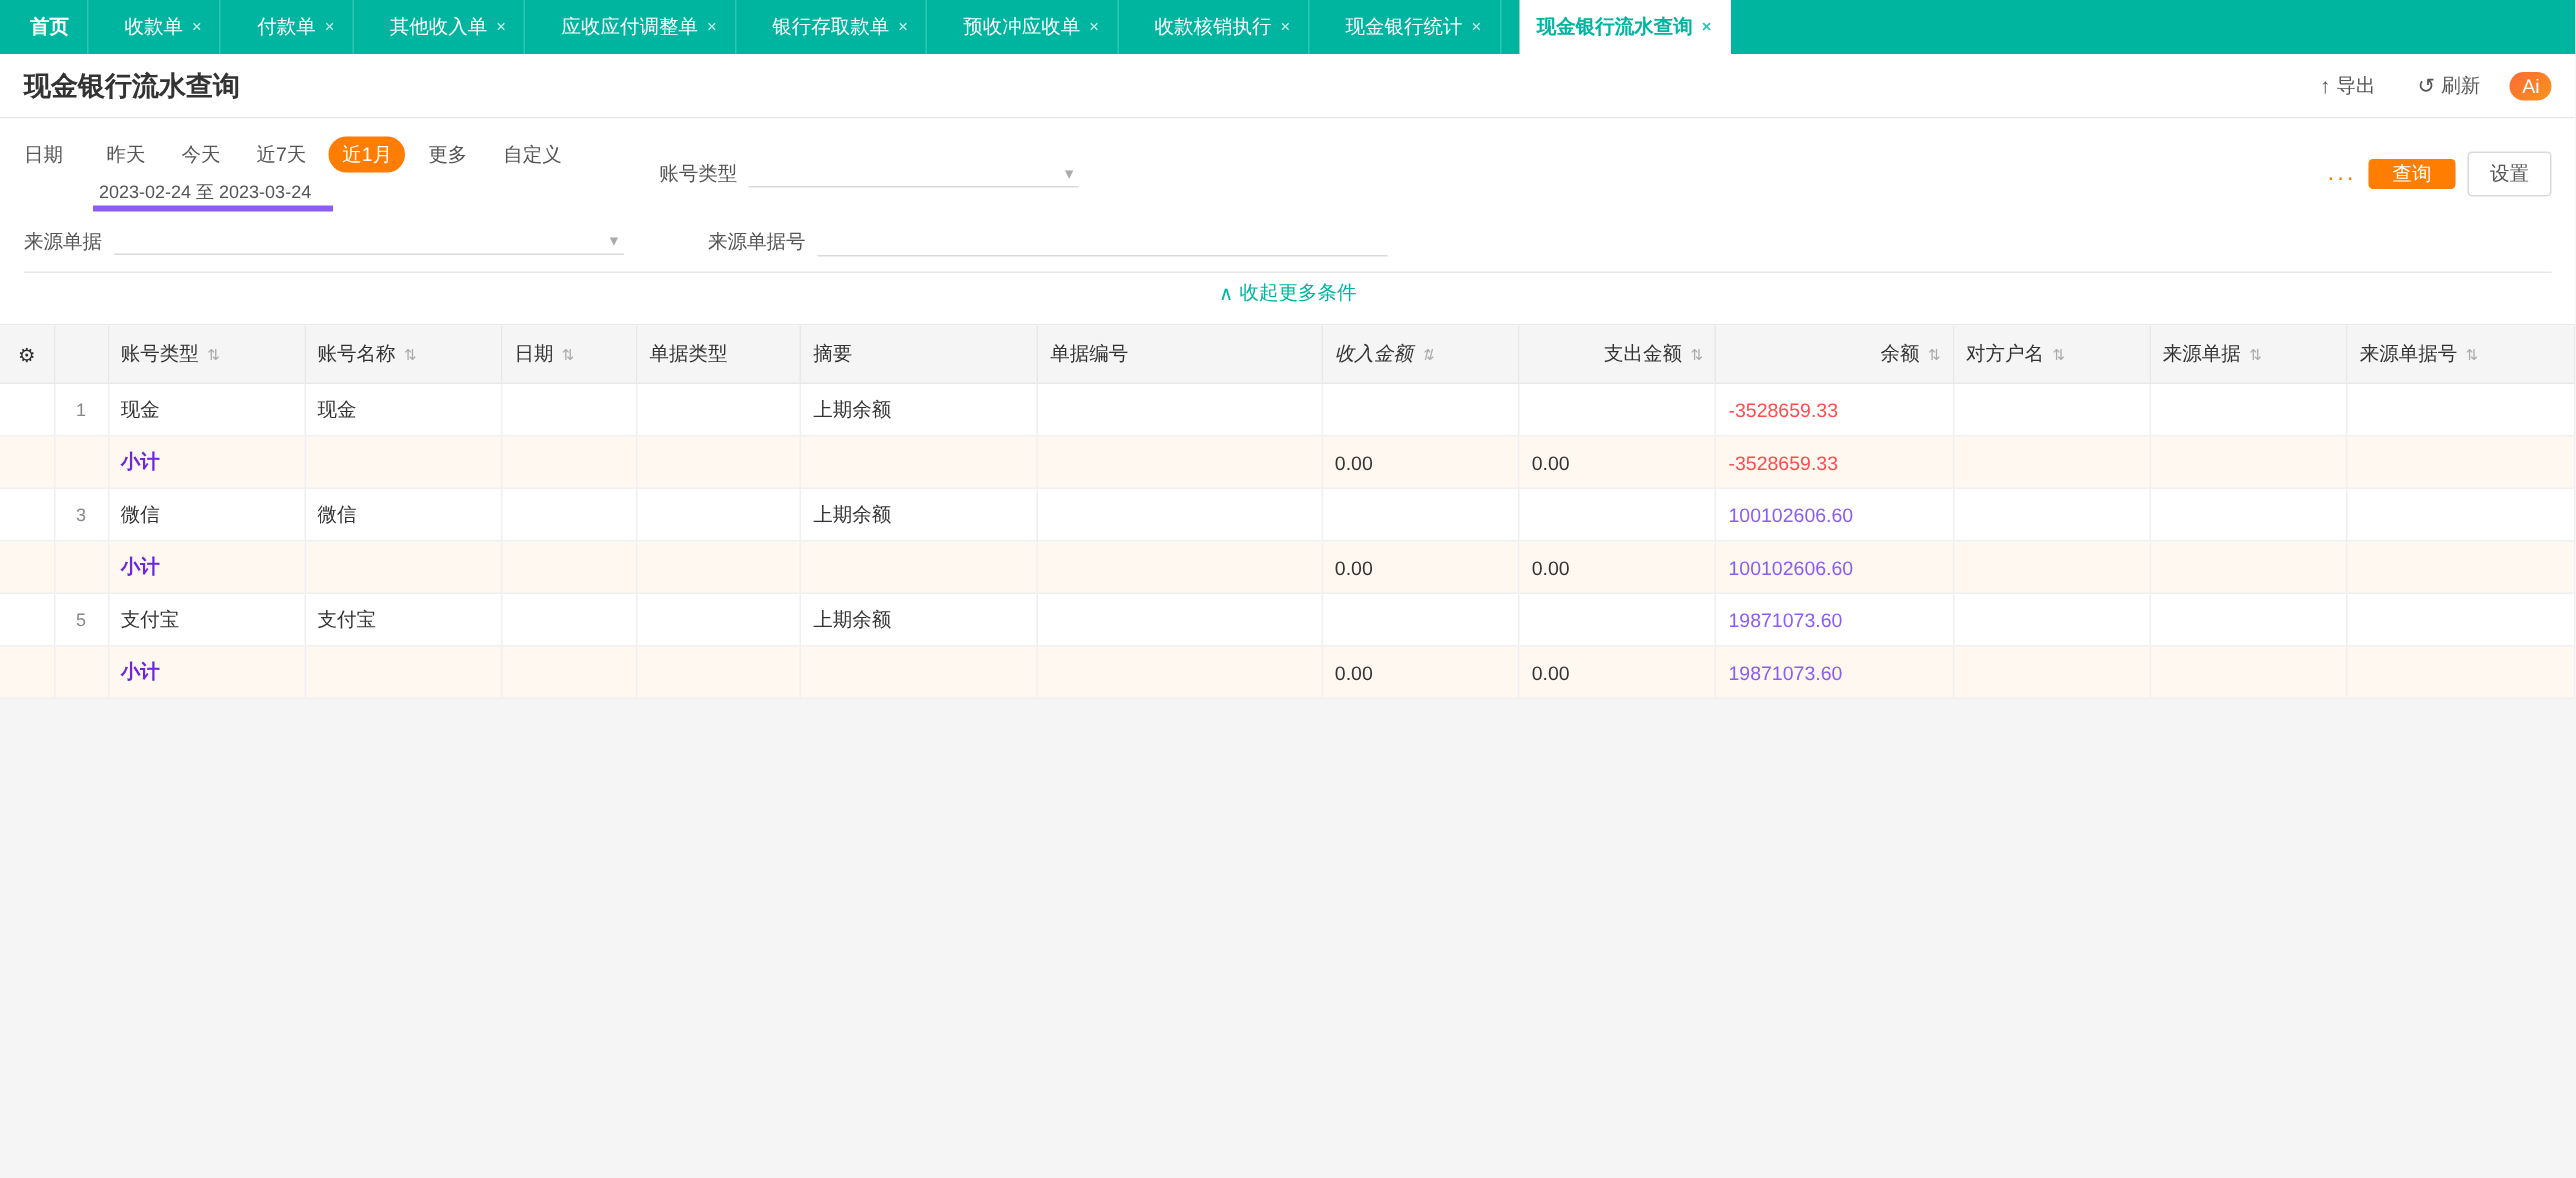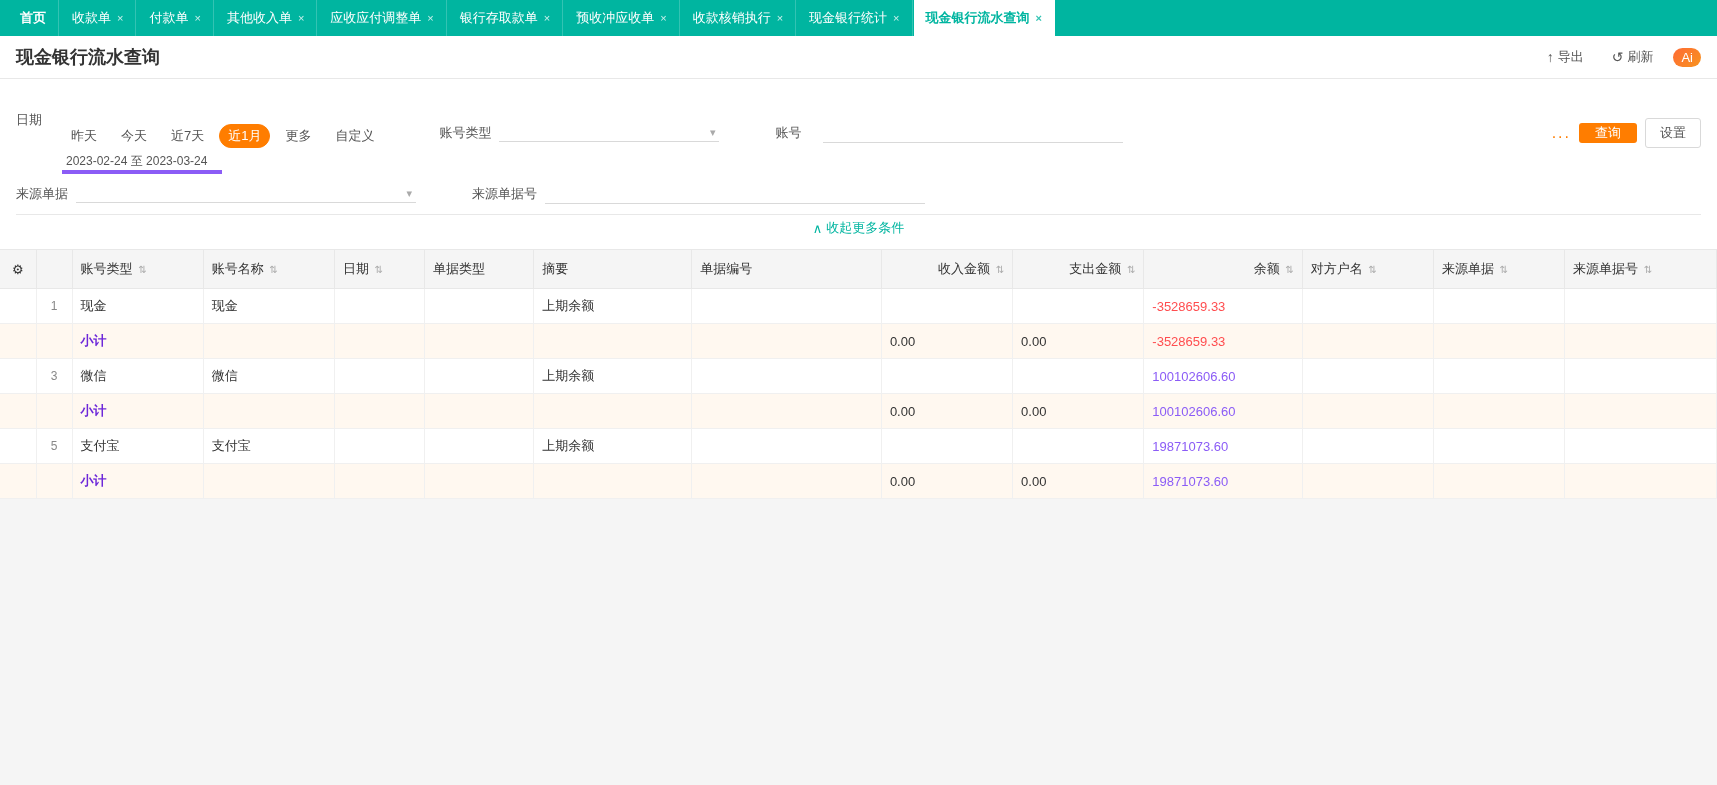--- a/index.html
+++ b/index.html
@@ -5,21 +5,21 @@
     * { box-sizing: border-box; margin: 0; padding: 0; font-family: "Microsoft YaHei", "PingFang SC", sans-serif; font-size: 13px; }
     body { background: #f5f5f5; min-width: 1717px; }
 
     
     .top-nav {
       display: flex;
       align-items: center;
       background: #00b5a0;
       height: 36px;
       padding: 0 8px;
-      gap: 1px;
+      gap: 12px;
       overflow: hidden;
     }
     .nav-item {
       display: flex;
       align-items: center;
       height: 100%;
       padding: 0 12px;
       color: #fff;
       cursor: pointer;
       white-space: nowrap;
@@ -101,21 +101,20 @@
       display: flex;
       align-items: center;
       gap: 6px;
     }
     .date-btn {
       padding: 2px 8px;
       border-radius: 3px;
       cursor: pointer;
       color: #555;
       border: 1px solid transparent;
-      margin-top: 33px;
     }
     .date-btn.active {
       background: #ff7d00;
       color: #fff;
       border-radius: 12px;
       border: 1px solid #ff7d00;
     }
     .date-range-input {
       border: none;
       border-bottom: 4px solid #8b5cf6;
@@ -326,24 +325,20 @@
     </div>
 
     <div style="display:flex;align-items:center;gap:8px;margin-left:40px;">
       <span class="filter-label">账号类型</span>
       <div class="filter-select-wrap" style="min-width:220px;">
         <span style="flex:1;color:#bbb;"></span>
         <span class="chevron">▾</span>
       </div>
     </div>
 
-    <div style="display:flex;align-items:center;gap:8px;margin-left:40px;">
-      <span class="filter-label">账号</span>
-      <input type="text" class="filter-input" style="min-width: 300px;">
-    </div>
 
     <div style="display:flex;align-items:center;gap:8px;margin-left:auto;">
       <span class="dots-btn">...</span>
       <button class="query-btn">查询</button>
       <button class="settings-btn">设置</button>
     </div>
   </div>
 
   <div class="filter-row">
 
@@ -383,21 +378,21 @@
           <span>账号名称</span>
           <span class="sort-icon">⇅</span>
         </th>
         <th>
           <span>日期</span>
           <span class="sort-icon">⇅</span>
         </th>
         <th>单据类型</th>
         <th style="min-width:100px;">摘要</th>
         <th style="min-width:120px;">单据编号</th>
-        <th style="text-align:right;">
+        <th style="text-align:left;font-style:italic;">
           <span>收入金额</span>
           <span class="sort-icon">⇅</span>
         </th>
         <th style="text-align:right;">
           <span>支出金额</span>
           <span class="sort-icon">⇅</span>
         </th>
         <th style="text-align:right;">
           <span>余额</span>
           <span class="sort-icon">⇅</span>

